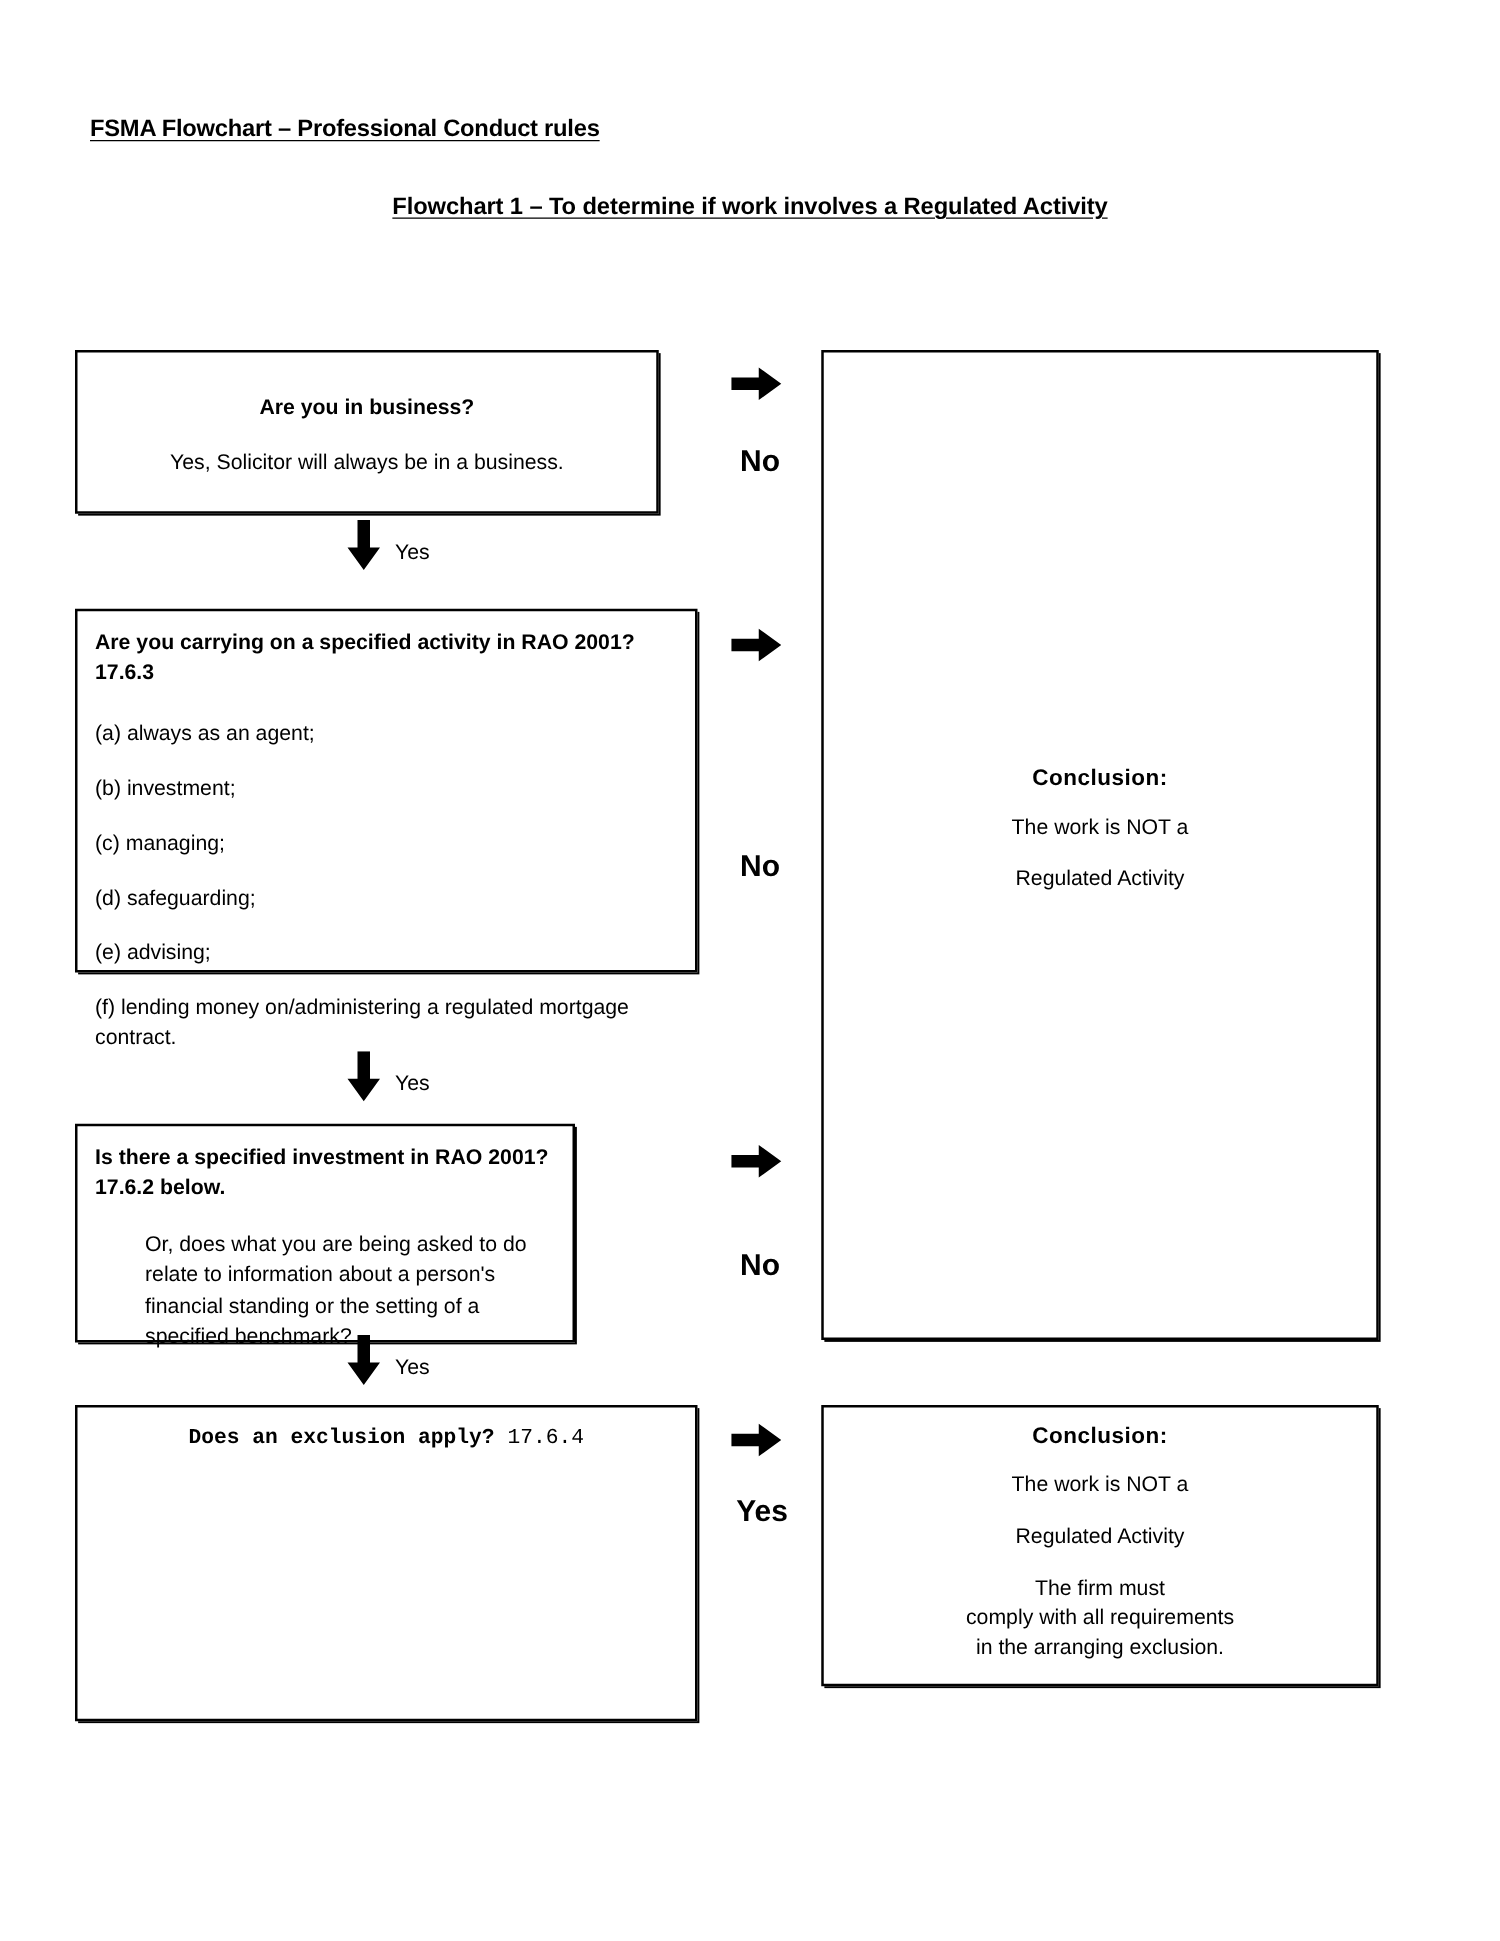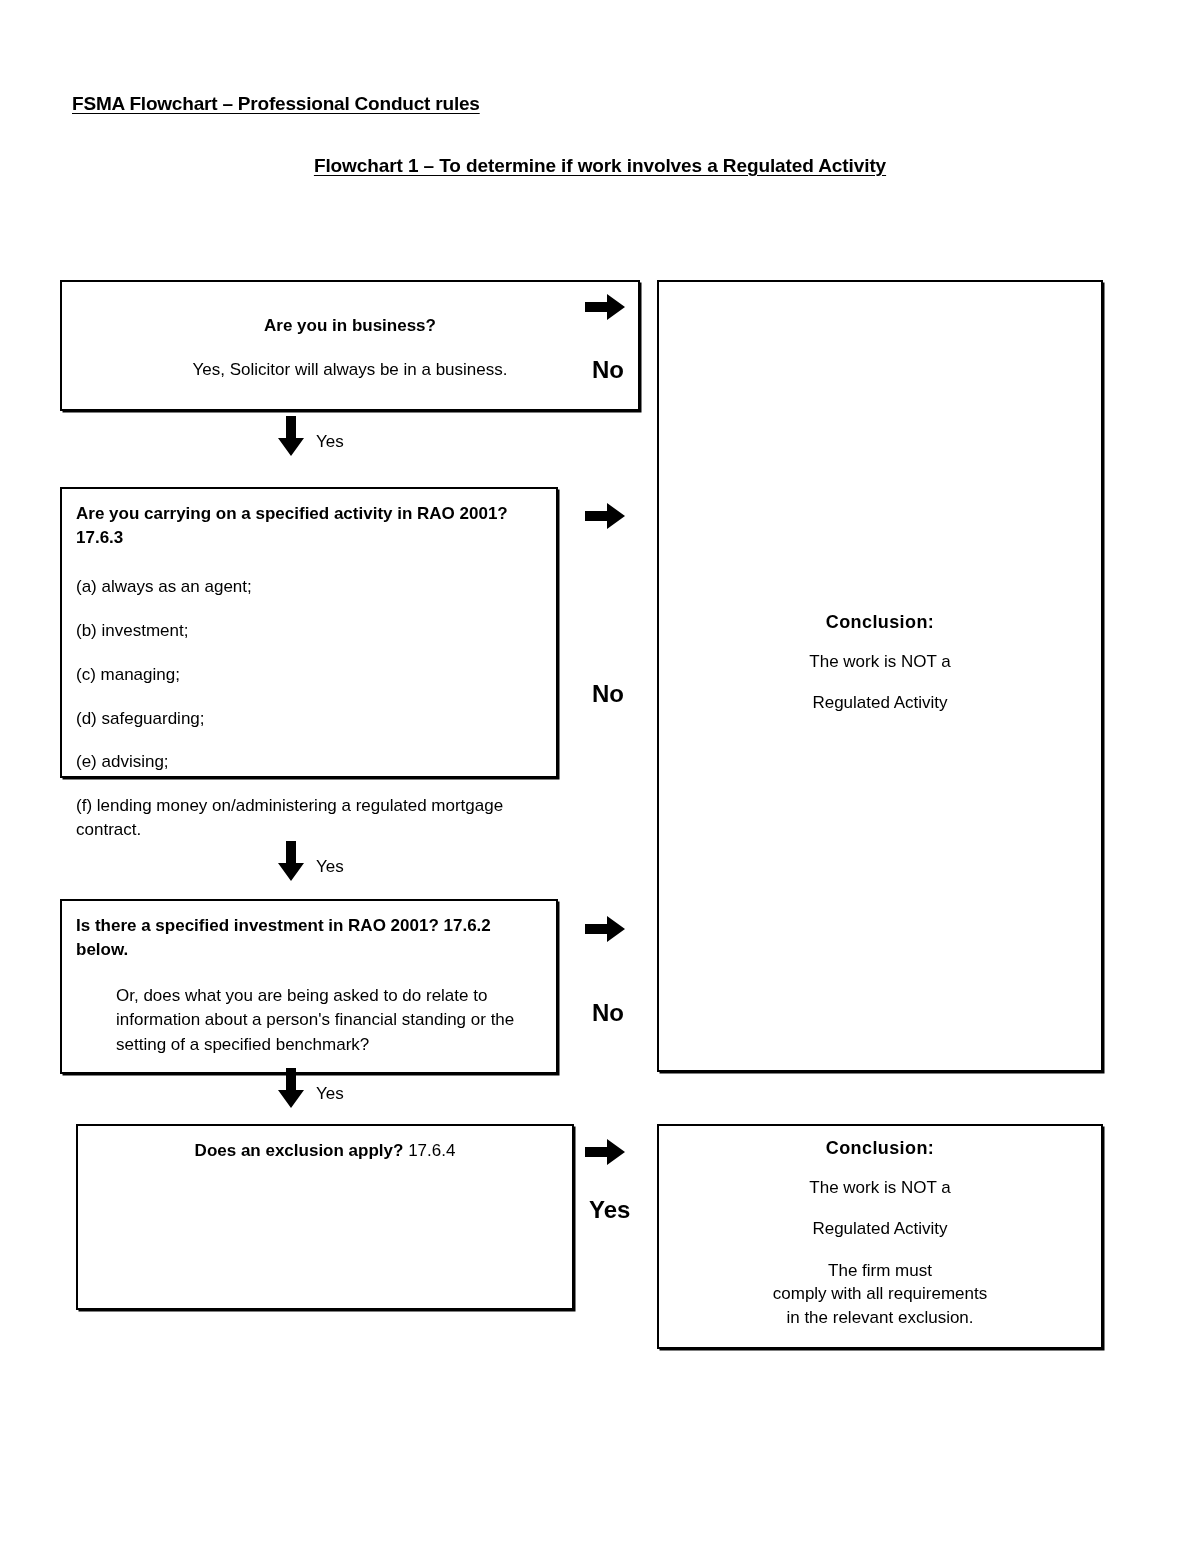--- a/index.html
+++ b/index.html
@@ -46,24 +46,24 @@
   }
 
   
   .box {
     position: absolute;
     border: 2px solid #000;
     background: #fff;
     box-shadow: 2px 2px 0 -0.5px #000;
   }
 
-  #box-business   { left: 60px;  top: 280px;  width: 580px; height: 131px; }
+  #box-business   { left: 60px;  top: 280px;  width: 467px; height: 131px; }
   #box-activity   { left: 60px;  top: 487px;  width: 498px; height: 291px; }
-  #box-investment { left: 60px;  top: 899px;  width: 498px; height: 175px; }
-  #box-exclusion  { left: 76px;  top: 1124px; width: 498px; height: 186px; }
+  #box-investment { left: 60px;  top: 899px;  width: 400px; height: 175px; }
+  #box-exclusion  { left: 60px;  top: 1124px; width: 498px; height: 253px; font-family: Liberation Mono, monospace; }
 
   #box-concl-1    { left: 657px; top: 280px;  width: 446px; height: 792px; }
   #box-concl-2    { left: 657px; top: 1124px; width: 446px; height: 225px; }
 
   
   .q-head {
     font-size: 17px;
     font-weight: bold;
     line-height: 1.42;
   }
@@ -221,21 +221,21 @@
   </div>
 </div>
 
 <div class="box" id="box-concl-2">
   <div class="inner">
     <div class="concl-head">Conclusion:</div>
     <div class="concl-line">The work is NOT a</div>
     <div class="concl-line">Regulated Activity</div>
     <div class="concl-para">The firm must</div>
     <div style="font-size:17px;line-height:1.38;">comply with all requirements</div>
-    <div style="font-size:17px;line-height:1.38;">in the relevant exclusion.</div>
+    <div style="font-size:17px;line-height:1.38;">in the arranging exclusion.</div>
   </div>
 </div>
 
 <svg class="arrow-right" id="arrow-r1" viewBox="0 0 42 32">
   <path d="M0,11 L22,11 L22,3 L40,16 L22,29 L22,21 L0,21 Z" fill="#000"></path>
 </svg>
 <svg class="arrow-right" id="arrow-r2" viewBox="0 0 42 32">
   <path d="M0,11 L22,11 L22,3 L40,16 L22,29 L22,21 L0,21 Z" fill="#000"></path>
 </svg>
 <svg class="arrow-right" id="arrow-r3" viewBox="0 0 42 32">

